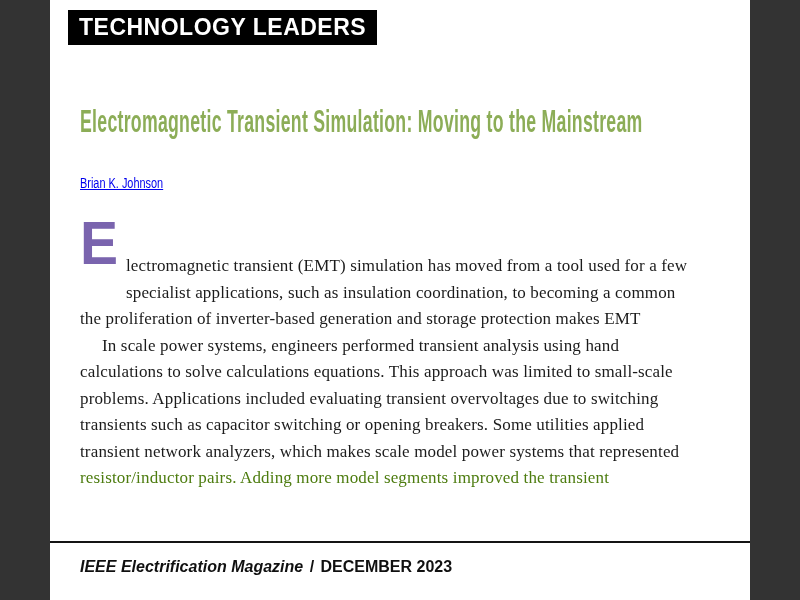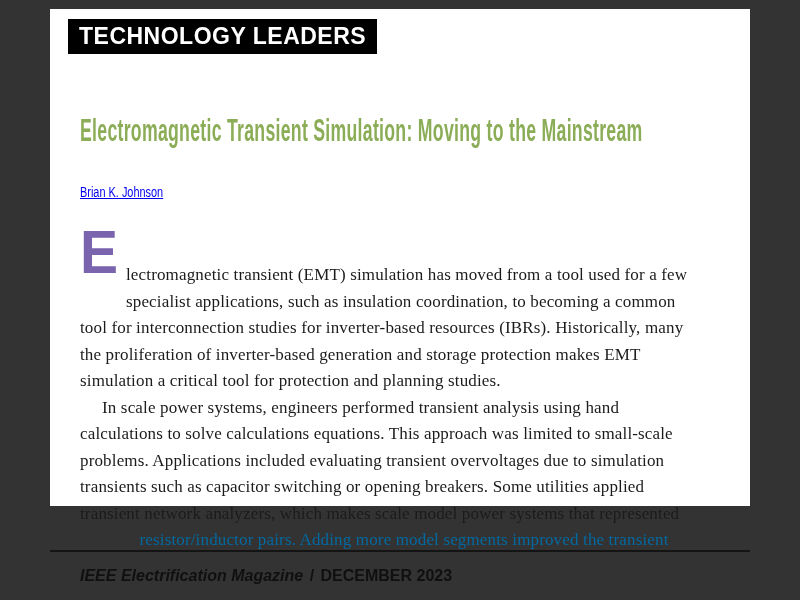--- a/index.html
+++ b/index.html
@@ -1,18 +1,18 @@
 <!DOCTYPE html>
 <html><head>
 <meta charset="utf-8">
 <style>
   html,body{margin:0;padding:0;background:#333333;}
   .stage{position:relative;width:800px;height:600px;background:#333333;overflow:hidden;
          font-family:"Liberation Sans",sans-serif;}
-  .page{position:absolute;left:50px;top:9px;width:700px;height:497px;background:#ffffff;}
+  .page{position:absolute;left:50px;top:0;width:700px;height:600px;background:#ffffff;}
 
   .kicker{position:absolute;left:18px;top:10px;height:35px;background:#000000;
           display:flex;align-items:center;padding:0 11px;}
   .kicker span{color:#ffffff;font-weight:700;font-size:23px;letter-spacing:0.5px;
                font-family:"Liberation Sans",sans-serif;}
 
   .title{position:absolute;left:30px;top:103px;margin:0;white-space:nowrap;}
   .title .squeeze{display:inline-block;transform:scaleX(0.57);transform-origin:0 50%;
           font-weight:700;font-size:31px;letter-spacing:0.5px;color:#8cad57;white-space:nowrap;}
 
@@ -24,21 +24,21 @@
            font-size:62px;line-height:47px;transform:scaleX(0.92);transform-origin:0 0;
            font-family:"Liberation Sans",sans-serif;z-index:1;}
 
   .body{position:absolute;left:30px;top:221px;width:648px;z-index:1;
         font-family:"Liberation Serif",serif;font-size:17px;color:#1b1b1b;
         letter-spacing:0.15px;margin-top:32px;}
   .body .line{height:26.5px;line-height:26.5px;white-space:nowrap;}
   .body .dc-indent{padding-left:46px;}
   .body .p-indent{text-indent:22px;}
   .body .fade-a{color:#9b9b9b;}
-  .body .fade-b{color:#0369a1;text-align:center;}
+  .body .fade-b{color:#4d7c0f;}
 
   .rule{position:absolute;left:0;top:541px;width:700px;height:2px;background:#141414;z-index:3;}
 
   .footer{position:absolute;left:30px;top:558px;z-index:4;white-space:nowrap;
           font-family:"Liberation Sans",sans-serif;font-size:16px;font-weight:700;color:#101010;}
   .footer .mag{font-style:italic;}
   .footer .sep{margin:0 2px;}
 </style>
 </head>
 <body>
@@ -56,26 +56,24 @@
 
     <a class="author">
       <span class="squeeze-sm">Brian K. Johnson</span>
     </a>
 
     <div class="dropcap">E</div>
 
     <div class="body">
       <div class="line dc-indent">lectromagnetic transient (EMT) simulation has moved from a tool used for a few</div>
       <div class="line dc-indent">specialist applications, such as insulation coordination, to becoming a common</div>
-      <div class="line">tool for interconnection studies for inverter-based resources (IBRs). Historically, many</div>
       <div class="line">the proliferation of inverter-based generation and storage protection makes EMT</div>
-      <div class="line">simulation a critical tool for protection and planning studies.</div>
       <div class="line p-indent">In scale power systems, engineers performed transient analysis using hand</div>
       <div class="line">calculations to solve calculations equations. This approach was limited to small-scale</div>
-      <div class="line">problems. Applications included evaluating transient overvoltages due to simulation</div>
+      <div class="line">problems. Applications included evaluating transient overvoltages due to switching</div>
       <div class="line">transients such as capacitor switching or opening breakers. Some utilities applied</div>
       <div class="line">transient network analyzers, which makes scale model power systems that represented</div>
       <div class="line fade-b">resistor/inductor pairs. Adding more model segments improved the transient</div>
     </div>
 
     <div class="rule"></div>
 
     <div class="footer">
       <span class="mag">IEEE Electrification Magazine</span>
       <span class="sep">/</span>

